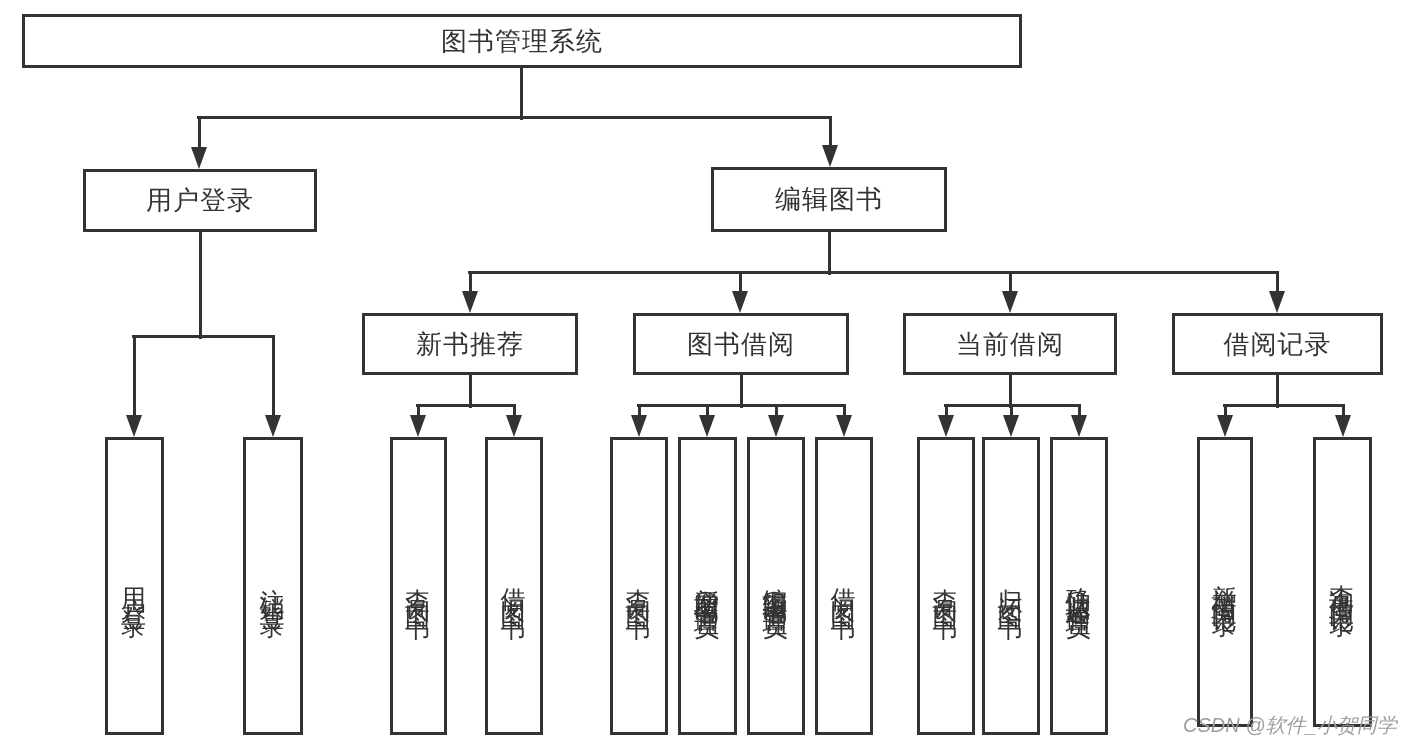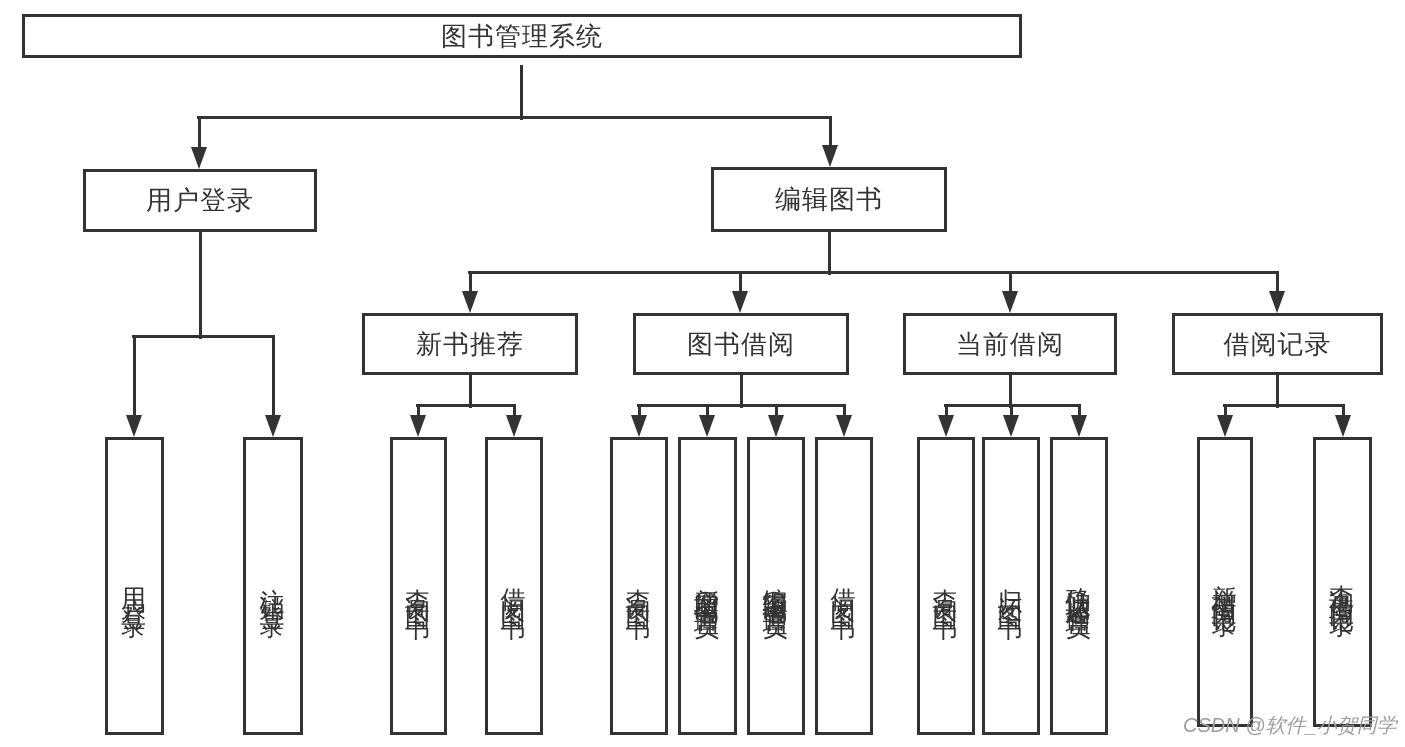--- a/index.html
+++ b/index.html
@@ -111,21 +111,21 @@
       <div class="arrow" style="left: 699px; top: 415px;"></div>
       <div class="arrow" style="left: 768px; top: 415px;"></div>
       <div class="arrow" style="left: 836px; top: 415px;"></div>
       <div class="arrow" style="left: 938px; top: 415px;"></div>
       <div class="arrow" style="left: 1003px; top: 415px;"></div>
       <div class="arrow" style="left: 1071px; top: 415px;"></div>
       <div class="arrow" style="left: 1217px; top: 415px;"></div>
       <div class="arrow" style="left: 1335px; top: 415px;"></div>
     </div>
 
-  <div class="node" style="left:22px;top:14px;width:1000px;height:44px;">
+  <div class="node" style="left:22px;top:14px;width:1000px;height:54px;">
     <span class="h-label">图书管理系统</span>
   </div>
 
   <div class="node" style="left:83px;top:169px;width:234px;height:63px;">
     <span class="h-label">用户登录</span>
   </div>
   <div class="node" style="left:711px;top:167px;width:236px;height:65px;">
     <span class="h-label">编辑图书</span>
   </div>
 

